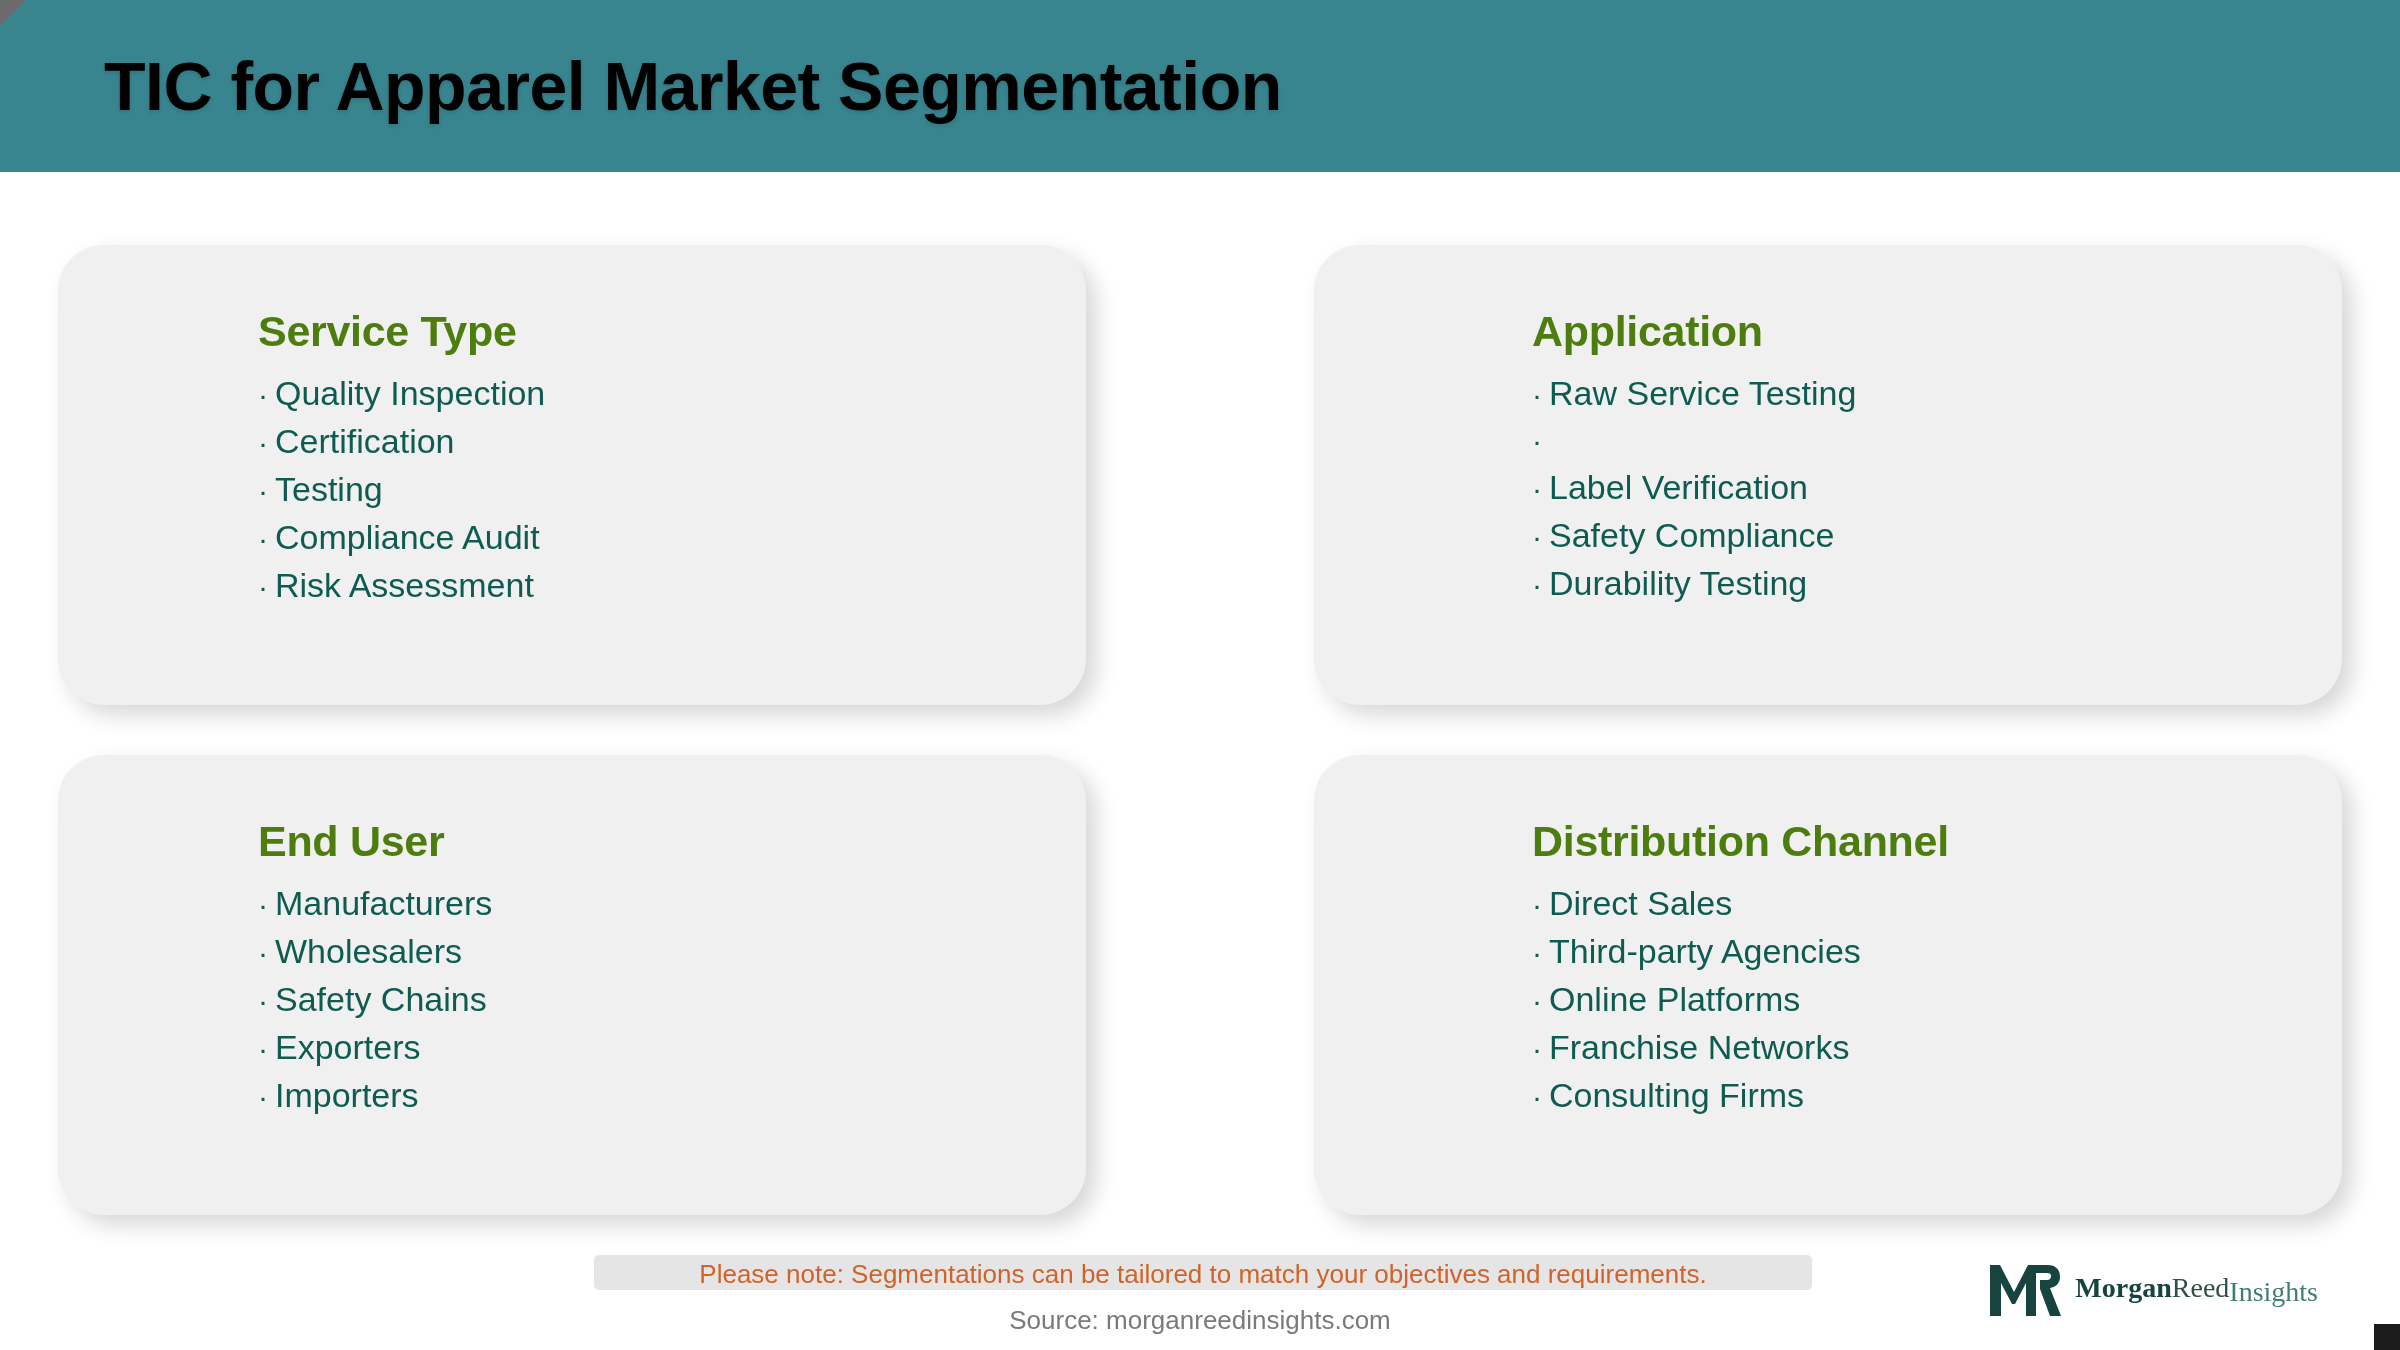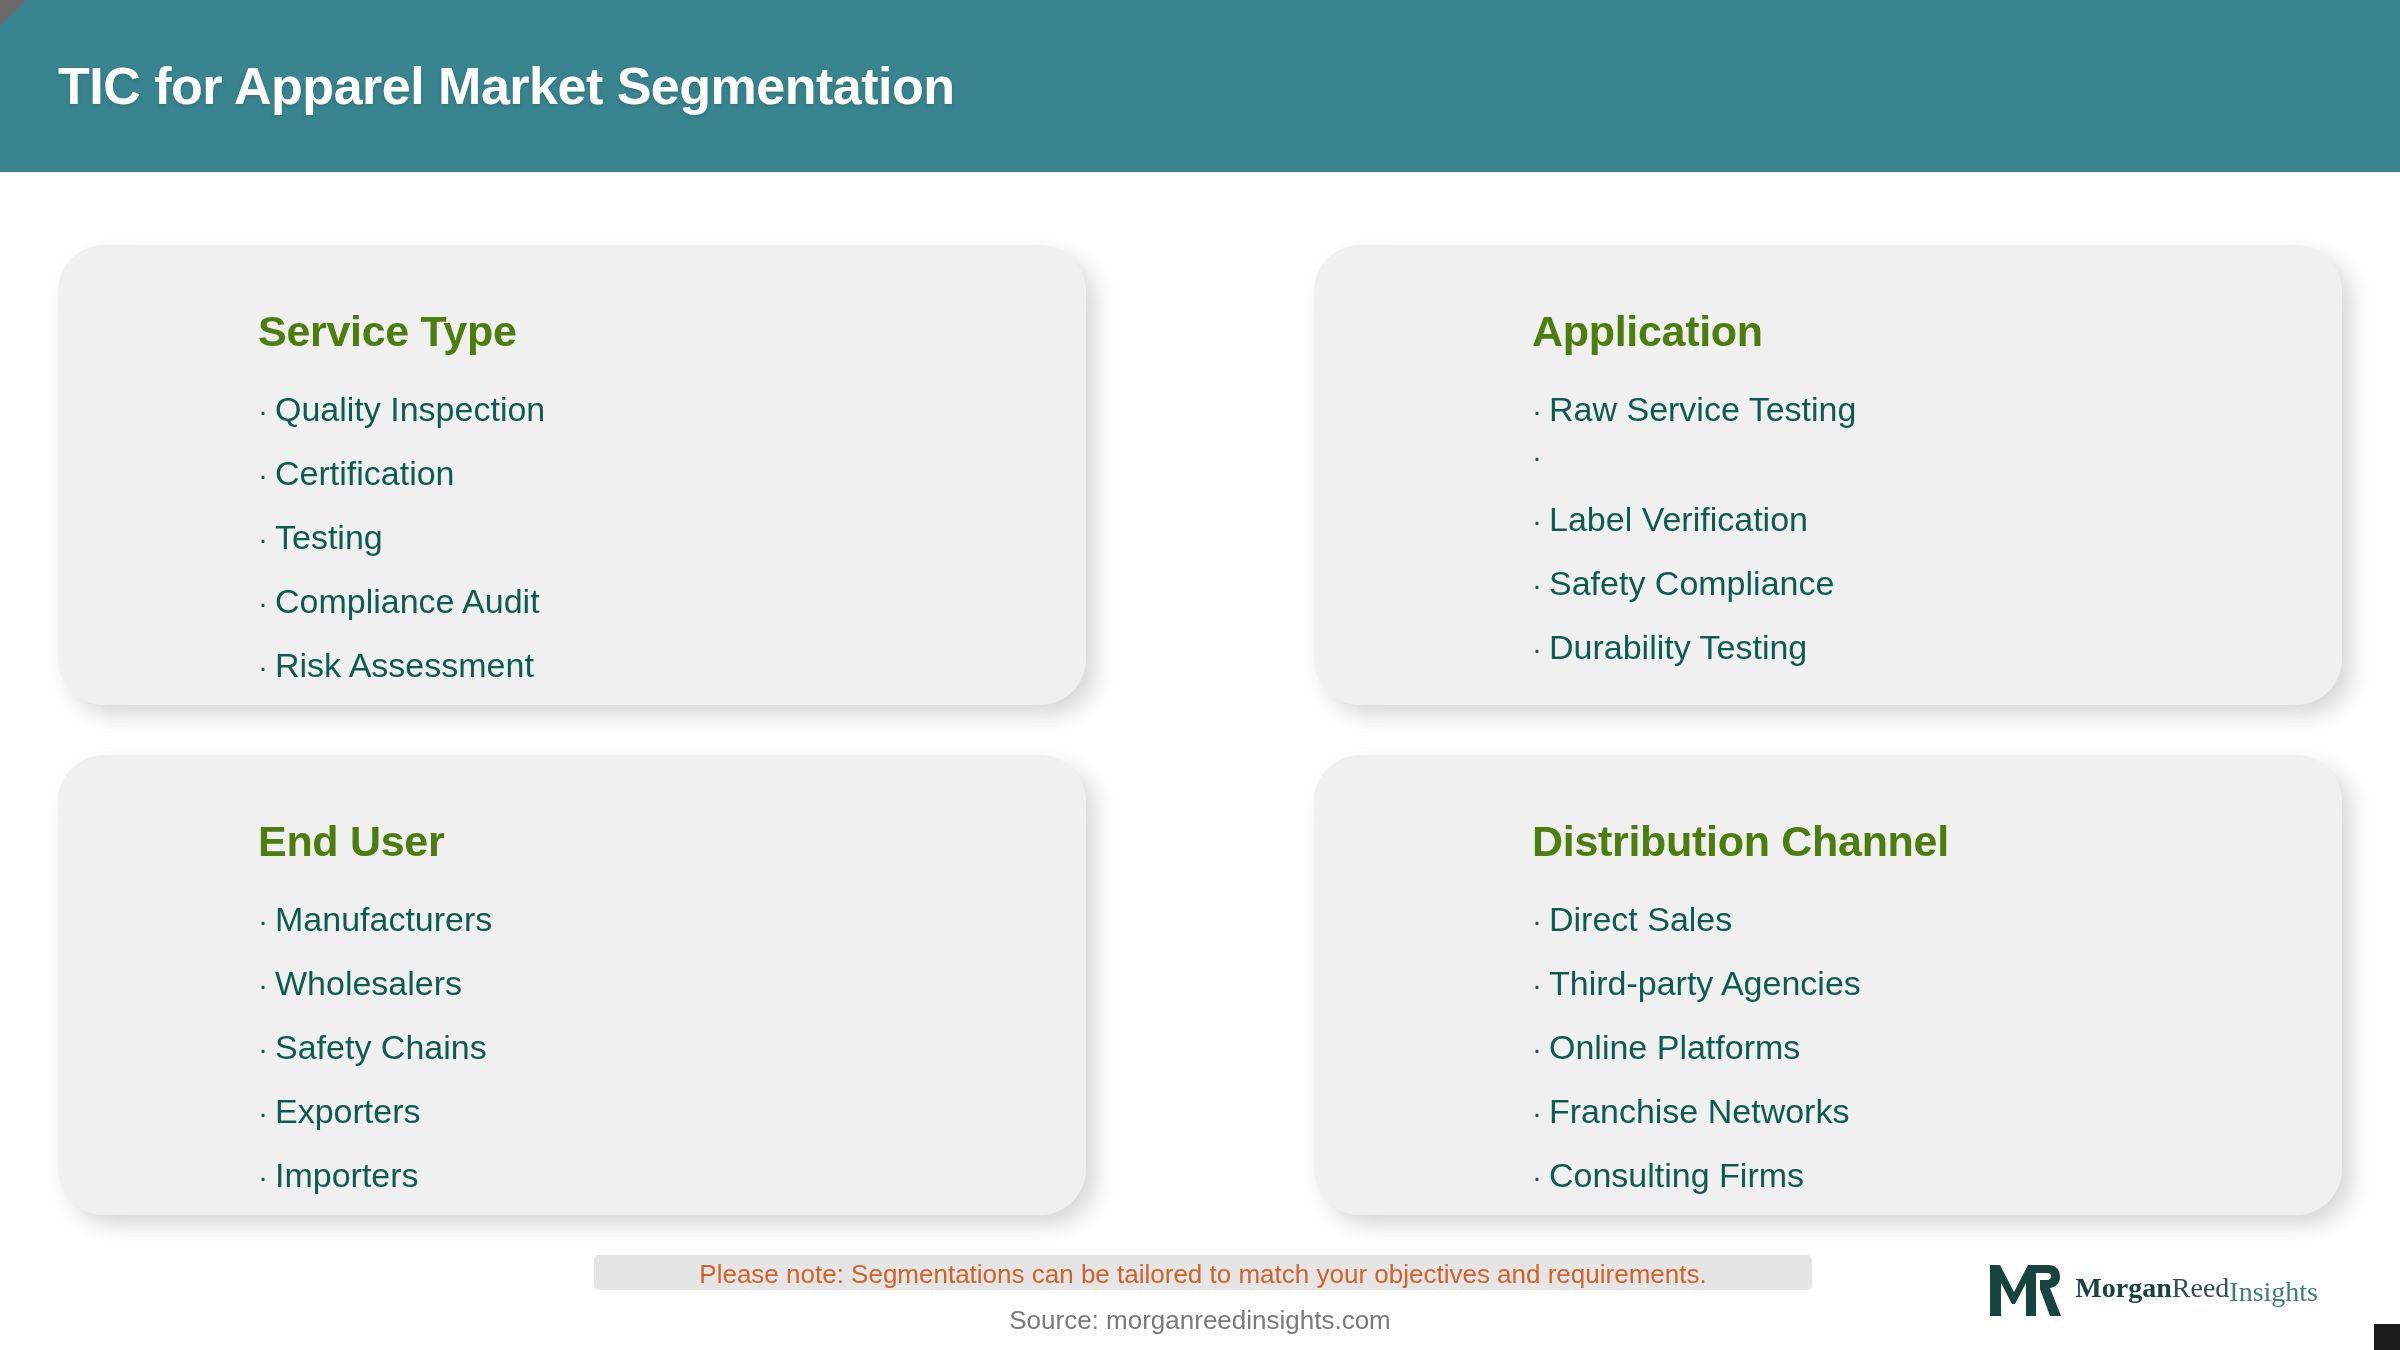--- a/index.html
+++ b/index.html
@@ -33,23 +33,23 @@
   }
 
   
   .header {
     position:absolute; top:0; left:0;
     width:2400px; height:172px;
     background:#38858f;
     display:flex; align-items:center;
   }
   .header-title {
-    margin-left:58px;
-    color:#ffffff;
-    font-size:52px;
+    margin-left:104px;
+    color:#000000;
+    font-size:68px;
     font-weight:bold;
     letter-spacing:-0.5px;
     text-shadow:0 2px 4px rgba(0,0,0,0.13);
   }
 
   
   .grid {
     position:absolute;
     left:58px; top:245px;
     width:2284px;
@@ -98,21 +98,21 @@
     align-items:baseline;
   }
   .bullet {
     display:inline-block;
     width:17px;
     flex:0 0 17px;
     color:#0e5b52;
     font-size:30px;
     line-height:46px;
   }
-  .li-text { display:inline-block;margin-top:16px; }
+  .li-text { display:inline-block; }
 
   
   .note-pill {
     position:absolute;
     left:594px; top:1255px;
     width:1218px; height:35px;
     background:#e5e5e5;
     border-radius:5px;
     display:flex; align-items:flex-end; justify-content:center;
   }

